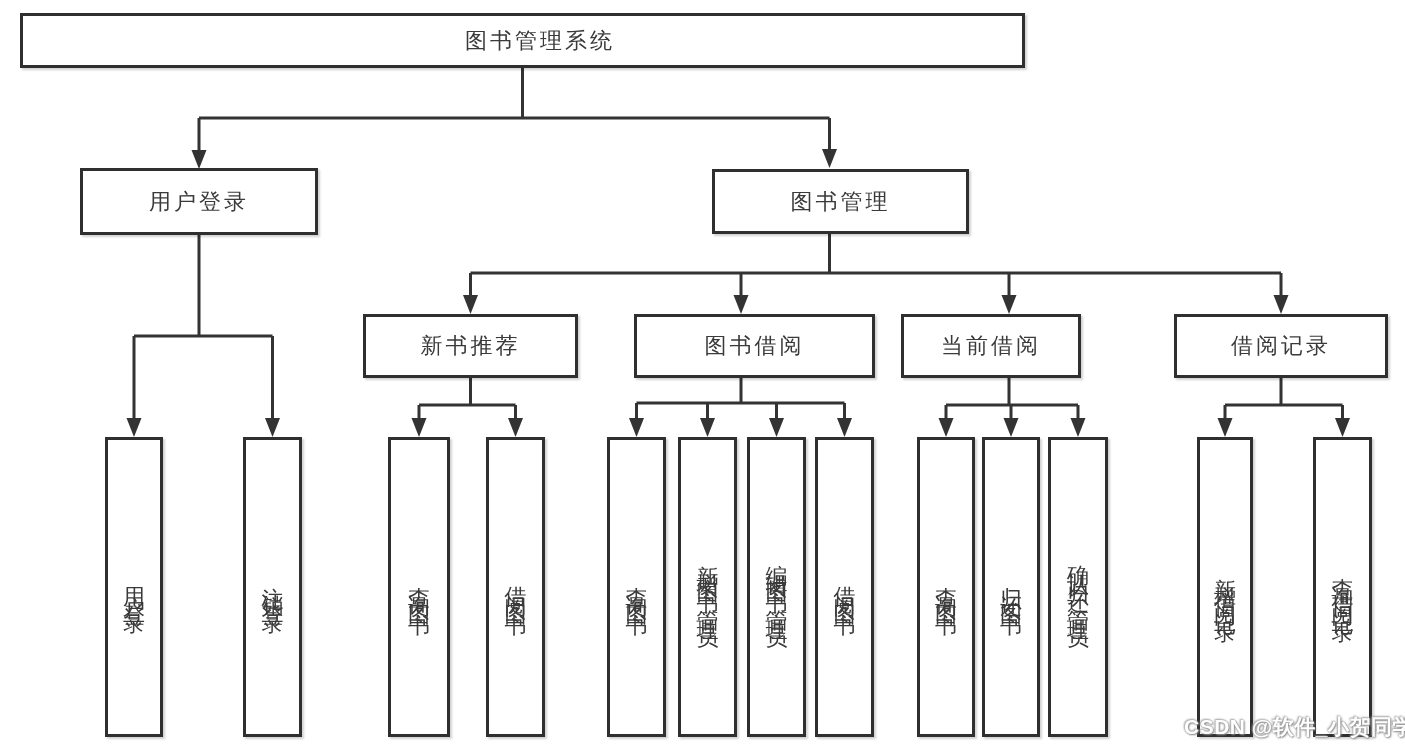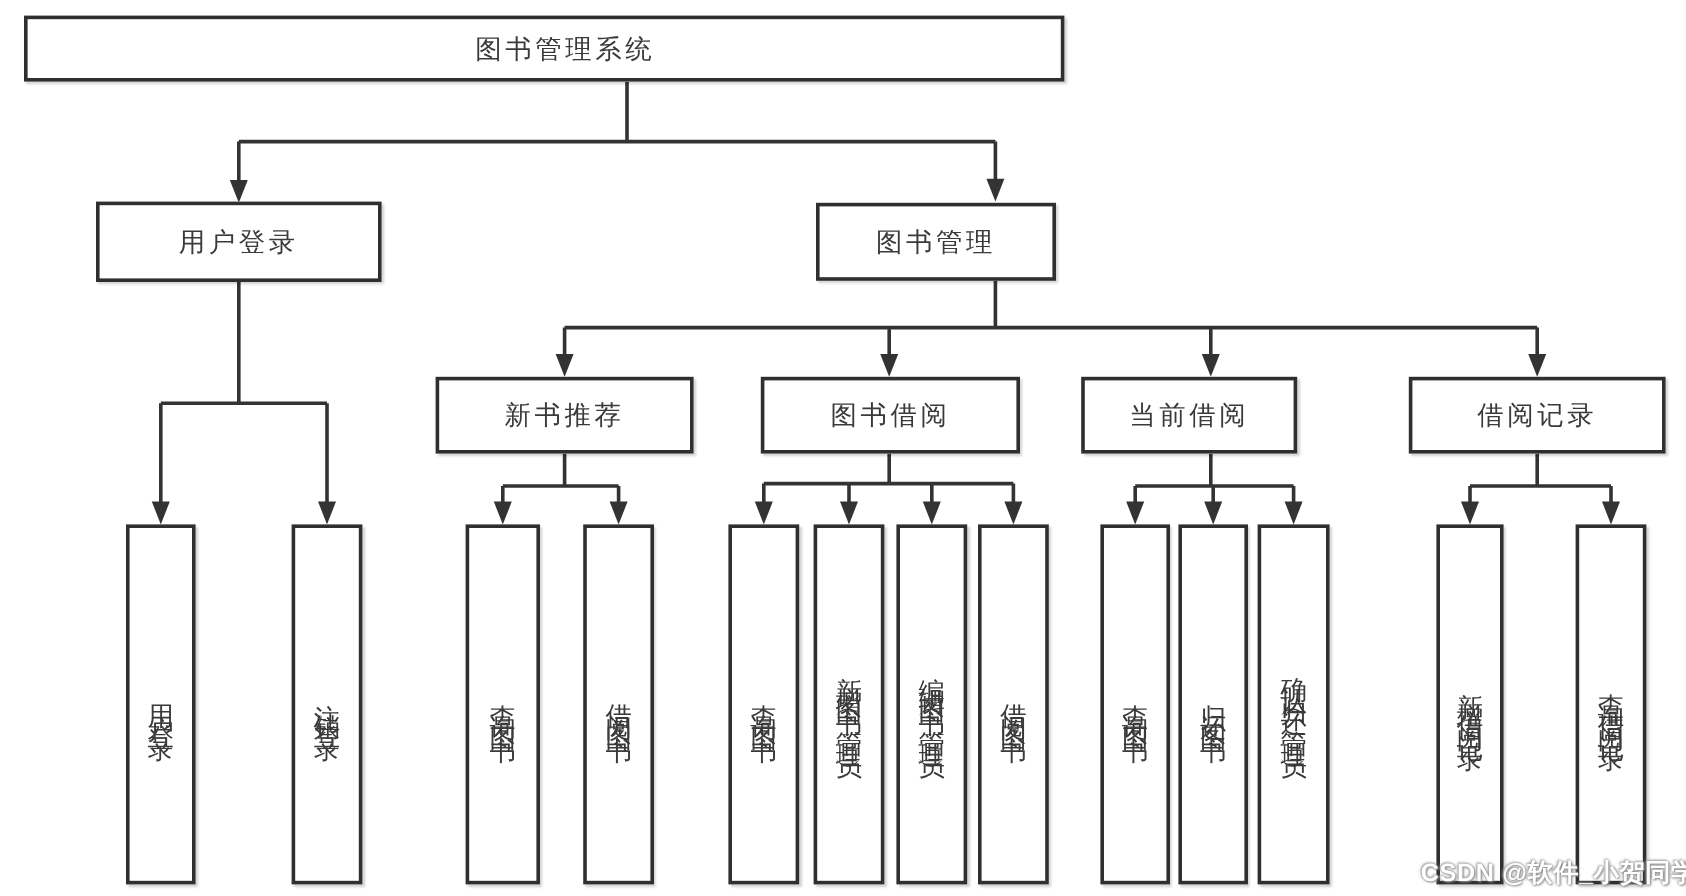--- a/index.html
+++ b/index.html
@@ -95,35 +95,35 @@
       <polygon points="769,418 784,418 776.5,437"></polygon>
       <polygon points="837,418 852,418 844.5,437"></polygon>
       <polygon points="938.5,418 953.5,418 946,437"></polygon>
       <polygon points="1003.5,418 1018.5,418 1011,437"></polygon>
       <polygon points="1070.5,418 1085.5,418 1078,437"></polygon>
       <polygon points="1217.5,418 1232.5,418 1225,437"></polygon>
       <polygon points="1335,418 1350,418 1342.5,437"></polygon>
     </g>
   </svg>
 
-  <div class="hnode" style="left:20px; top:13px; width:867px; height:55px;padding-left:35px;">
+  <div class="hnode" style="left:20px; top:13px; width:1005px; height:55px;padding-left:35px;">
     <span>图书管理系统</span>
   </div>
 
   <div class="hnode" style="left:80px; top:168px; width:238px; height:67px;">
     <span>用户登录</span>
   </div>
-  <div class="hnode" style="left:680px; top:169px; width:200px; height:65px;font-family:Liberation Mono, monospace;">
+  <div class="hnode" style="left:712px; top:169px; width:257px; height:65px;font-family:Liberation Mono, monospace;">
     <span>图书管理</span>
   </div>
 
   <div class="hnode" style="left:363px; top:314px; width:215px; height:64px;">
     <span>新书推荐</span>
   </div>
-  <div class="hnode" style="left:634px; top:314px; width:216px; height:64px;">
+  <div class="hnode" style="left:634px; top:314px; width:241px; height:64px;">
     <span>图书借阅</span>
   </div>
   <div class="hnode" style="left:901px; top:314px; width:180px; height:64px;">
     <span>当前借阅</span>
   </div>
   <div class="hnode" style="left:1174px; top:314px; width:214px; height:64px;">
     <span>借阅记录</span>
   </div>
 
   <div class="vnode" style="left:105px; top:437px; width:58px; height:300px;">

